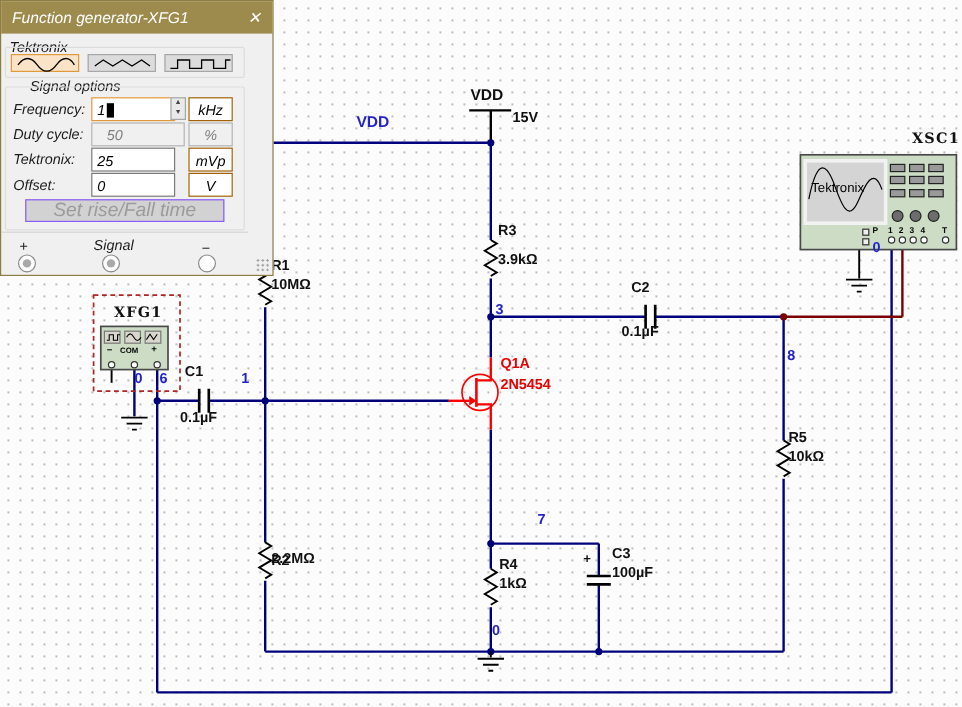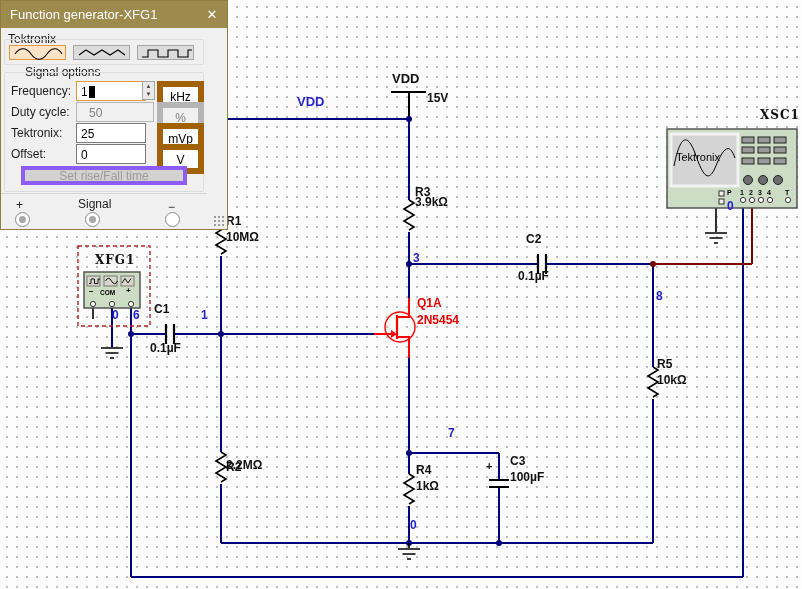--- a/index.html
+++ b/index.html
@@ -12,43 +12,43 @@
   }
   #wires{position:absolute;left:0;top:0;}
   .lbl{position:absolute;font:bold 12px "Liberation Sans",sans-serif;color:#111;white-space:nowrap;line-height:1;}
   .net{color:#2323cb;}
   .red{color:#e80000;}
   .inst-name{font:bold 12px "DejaVu Serif",serif;letter-spacing:1px;}
   .tiny{font:bold 7px "Liberation Sans",sans-serif;}
   .xfg-t{font:bold 8px "Liberation Sans",sans-serif;}
   
   #dlg{position:absolute;left:0;top:0;width:228px;height:230px;background:#f0f0f0;
-       border:1px solid #8e7d42;box-sizing:border-box;z-index:5;}
+       border:1px solid #8e7d42;box-sizing:border-box;z-index:5;font-style:italic;}
   #dlg .titlebar{position:absolute;left:0;top:0;width:100%;height:27px;background:#9d8b4d;
        color:#fff;display:flex;align-items:center;}
   #dlg .titlebar .t{font-size:13px;padding-left:9px;flex:1;}
   #dlg .titlebar .close{width:30px;text-align:center;font-size:13px;cursor:pointer;}
   .sect{position:absolute;font-size:12px;color:#1c1c1c;}
   .grpline{position:absolute;border:1px solid #dcdcdc;border-radius:2px;}
   .wbtn{position:absolute;top:44px;width:57px;height:15px;background:#dcdcdc;border:1px solid #a6a6a6;
         display:flex;align-items:center;justify-content:center;box-sizing:border-box;}
   .wbtn.sel{background:#fbe3c7;border:1px solid #e09a3c;}
   .fldlbl{position:absolute;left:10px;font-size:12px;color:#1c1c1c;}
   .fld{position:absolute;left:75px;width:64px;height:17px;background:#fff;border:1px solid #7a7a7a;
        font-size:12px;color:#000;padding:1px 0 0 4px;box-sizing:content-box;display:flex;align-items:center;}
   .fld.focus{border:1px solid #e09a3c;}
   .fld.dis{background:#f0f0f0;border-color:#b5b5b5;color:#7f7f7f;padding-left:12px;}
-  .unit{position:absolute;left:156px;width:35px;height:17px;background:#fff;border:6px solid #a16207;
+  .unit{position:absolute;left:156px;width:35px;height:17px;background:#fff;border:1px solid #a16207;
         font-size:12px;display:flex;align-items:center;justify-content:center;padding-top:1px;}
   .unit.dis{background:#f0f0f0;border-color:#b5b5b5;color:#7f7f7f;}
   .caret{display:inline-block;width:6px;height:12px;background:#000;margin-left:1px;}
   #spin{position:absolute;left:141px;top:80px;width:13px;height:19px;border:1px solid #a6a6a6;background:#e9e9e9;box-sizing:border-box;}
   #spin div{height:8px;display:flex;align-items:center;justify-content:center;font-size:6px;color:#444;}
   #risefall{position:absolute;left:20px;top:165px;width:166px;height:19px;background:#d2d2d2;color:#9b9b9b;
-        border:4px solid #8b5cf6;font-size:12px;display:flex;align-items:center;justify-content:center;box-sizing:border-box;}
+        border:1px solid #8b5cf6;font-size:16px;display:flex;align-items:center;justify-content:center;box-sizing:border-box;}
   #sep{position:absolute;left:0;top:192px;width:206px;height:1px;background:#d5d5d5;}
   .radio{position:absolute;width:13px;height:13px;border:1px solid #8a8a8a;border-radius:50%;background:#fff;
          display:flex;align-items:center;justify-content:center;}
   .radio .dot{width:7px;height:7px;border-radius:50%;background:#a9a9a9;}
   .rlbl{position:absolute;font-size:12px;color:#1c1c1c;}
   #grip{position:absolute;right:3px;bottom:3px;width:11px;height:11px;
         background-image:radial-gradient(circle,#9a9a9a 1px,transparent 1px);background-size:4px 4px;}
 </style>
 </head>
 <body>
@@ -173,21 +173,21 @@
 
   <span class="lbl net" style="left:297px;top:95px;font-size:13px">VDD</span>
   <span class="lbl" style="left:392px;top:72px;font-size:13px">VDD</span>
   <span class="lbl" style="left:427px;top:92px">15V</span>
 
   <span class="lbl" style="left:226px;top:215px">R1</span>
   <span class="lbl" style="left:226px;top:231px">10MΩ</span>
   <span class="lbl" style="left:226px;top:461px">R2</span>
   <span class="lbl" style="left:226px;top:459px">2.2MΩ</span>
   <span class="lbl" style="left:415px;top:186px">R3</span>
-  <span class="lbl" style="left:415px;top:196px">3.9kΩ</span>
+  <span class="lbl" style="left:415px;top:210px">3.9kΩ</span>
   <span class="lbl" style="left:416px;top:464px">R4</span>
   <span class="lbl" style="left:416px;top:480px">1kΩ</span>
   <span class="lbl" style="left:657px;top:358px">R5</span>
   <span class="lbl" style="left:657px;top:374px">10kΩ</span>
 
   <span class="lbl" style="left:154px;top:303px">C1</span>
   <span class="lbl" style="left:150px;top:342px">0.1µF</span>
   <span class="lbl" style="left:526px;top:233px">C2</span>
   <span class="lbl" style="left:518px;top:270px">0.1µF</span>
   <span class="lbl" style="left:510px;top:455px">C3</span>

